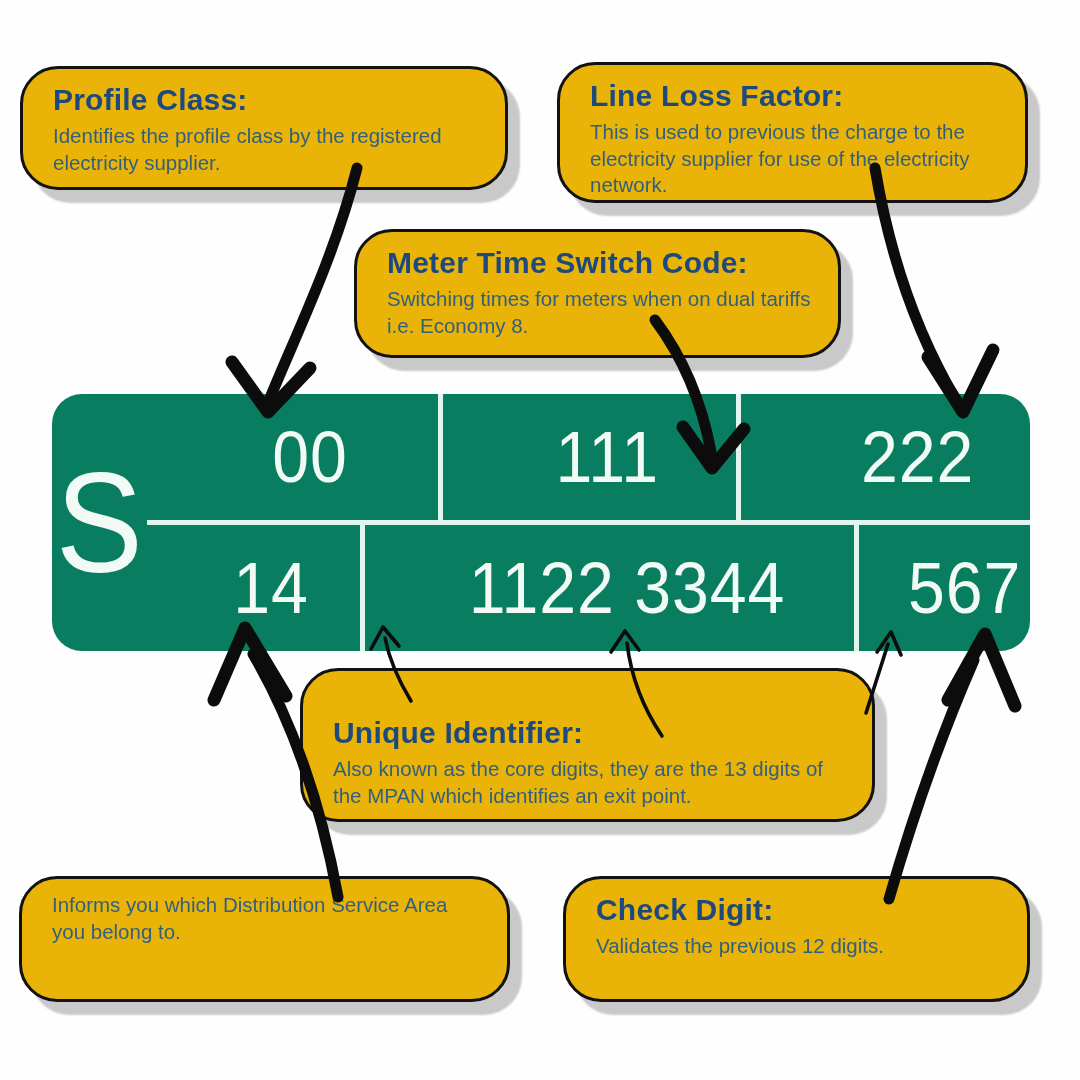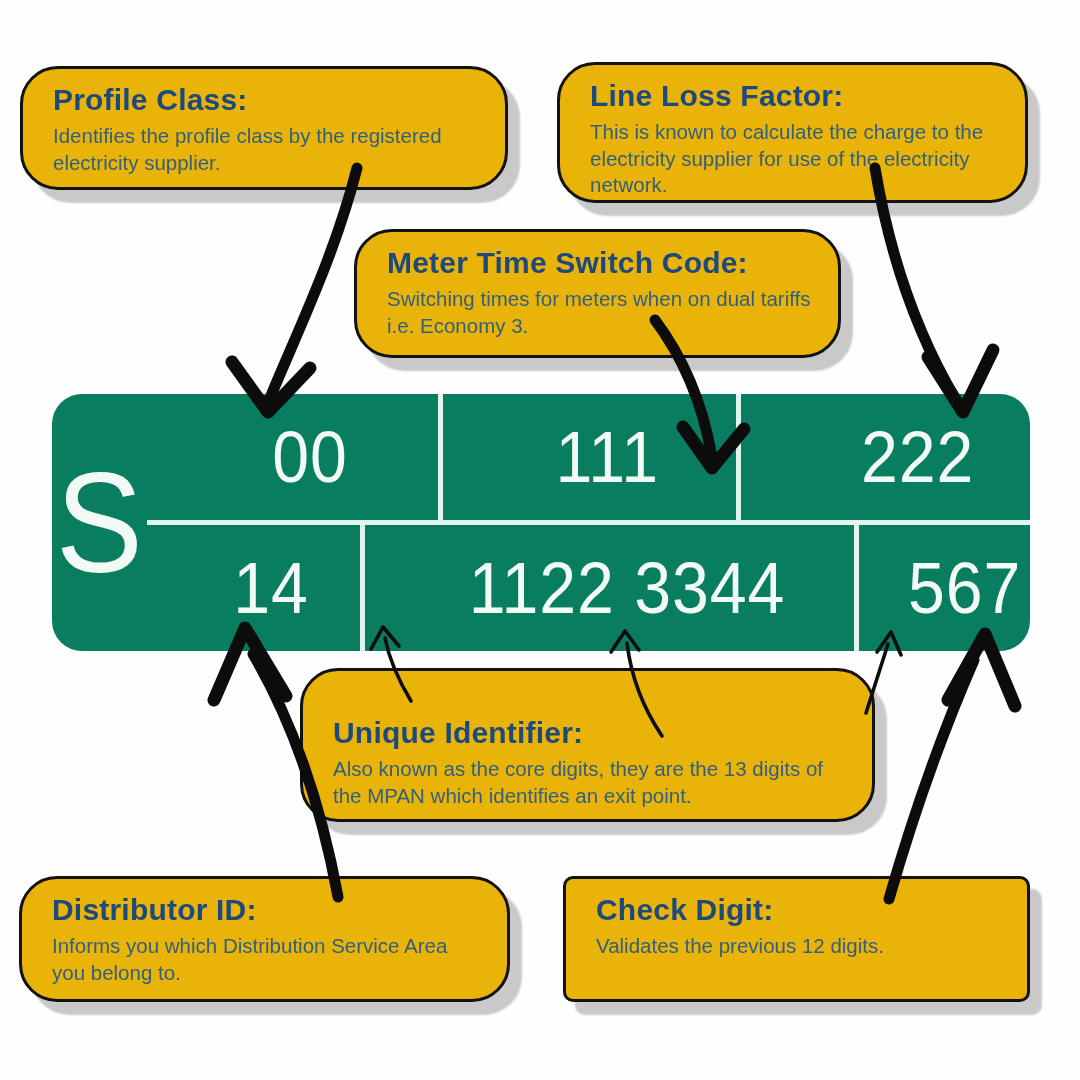--- a/index.html
+++ b/index.html
@@ -35,21 +35,21 @@
   #cb-profile   {left:20px;  top:66px;  width:488px; height:124px;}
   #cb-profile .c-body{width:425px;}
   #cb-lineloss  {left:557px; top:62px;  width:471px; height:141px;}
   #cb-lineloss .c-body{width:436px;}
   #cb-meter     {left:354px; top:229px; width:487px; height:129px;}
   #cb-meter .c-body{width:447px;}
   #cb-unique    {left:300px; top:668px; width:575px; height:154px;padding-top:44px;}
   #cb-unique .c-body{width:522px;}
   #cb-distrib   {left:19px;  top:876px; width:491px; height:126px;}
   #cb-distrib .c-body{width:408px;}
-  #cb-check     {left:563px; top:876px; width:467px; height:126px;border-radius:10px;}
+  #cb-check     {left:563px; top:876px; width:467px; height:126px;}
   #cb-check .c-body{width:407px;}
   
   .mpan-table{
     position:absolute;left:52px;top:394px;width:978px;height:257px;
     background:var(--green);border-radius:30px;overflow:hidden;
     display:flex;z-index:1;color:var(--celltext);
   }
   .s-cell{
     width:170px;height:100%;display:flex;align-items:center;justify-content:center;
     font-size:142px;font-weight:400;
@@ -77,35 +77,34 @@
 
 <div class="canvas">
 
   <div class="callout" id="cb-profile">
     <div class="c-title">Profile Class:</div>
     <div class="c-body">Identifies the profile class by the registered electricity supplier.</div>
   </div>
 
   <div class="callout" id="cb-lineloss">
     <div class="c-title">Line Loss Factor:</div>
-    <div class="c-body">This is known to calculate the charge to the electricity supplier for use of the electricity network.</div>
+    <div class="c-body">This is used to previous the charge to the electricity supplier for use of the electricity network.</div>
   </div>
 
   <div class="callout" id="cb-meter">
     <div class="c-title">Meter Time Switch Code:</div>
-    <div class="c-body">Switching times for meters when on dual tariffs i.e. Economy 3.</div>
+    <div class="c-body">Switching times for meters when on dual tariffs i.e. Economy 8.</div>
   </div>
 
   <div class="callout" id="cb-unique">
     <div class="c-title">Unique Identifier:</div>
     <div class="c-body">Also known as the core digits, they are the 13 digits of the MPAN which identifies an exit point.</div>
   </div>
 
   <div class="callout" id="cb-distrib">
-    <div class="c-title">Distributor ID:</div>
     <div class="c-body">Informs you which Distribution Service Area you belong to.</div>
   </div>
 
   <div class="callout" id="cb-check">
     <div class="c-title">Check Digit:</div>
     <div class="c-body">Validates the previous 12 digits.</div>
   </div>
 
   <div class="mpan-table">
     <div class="s-cell">

